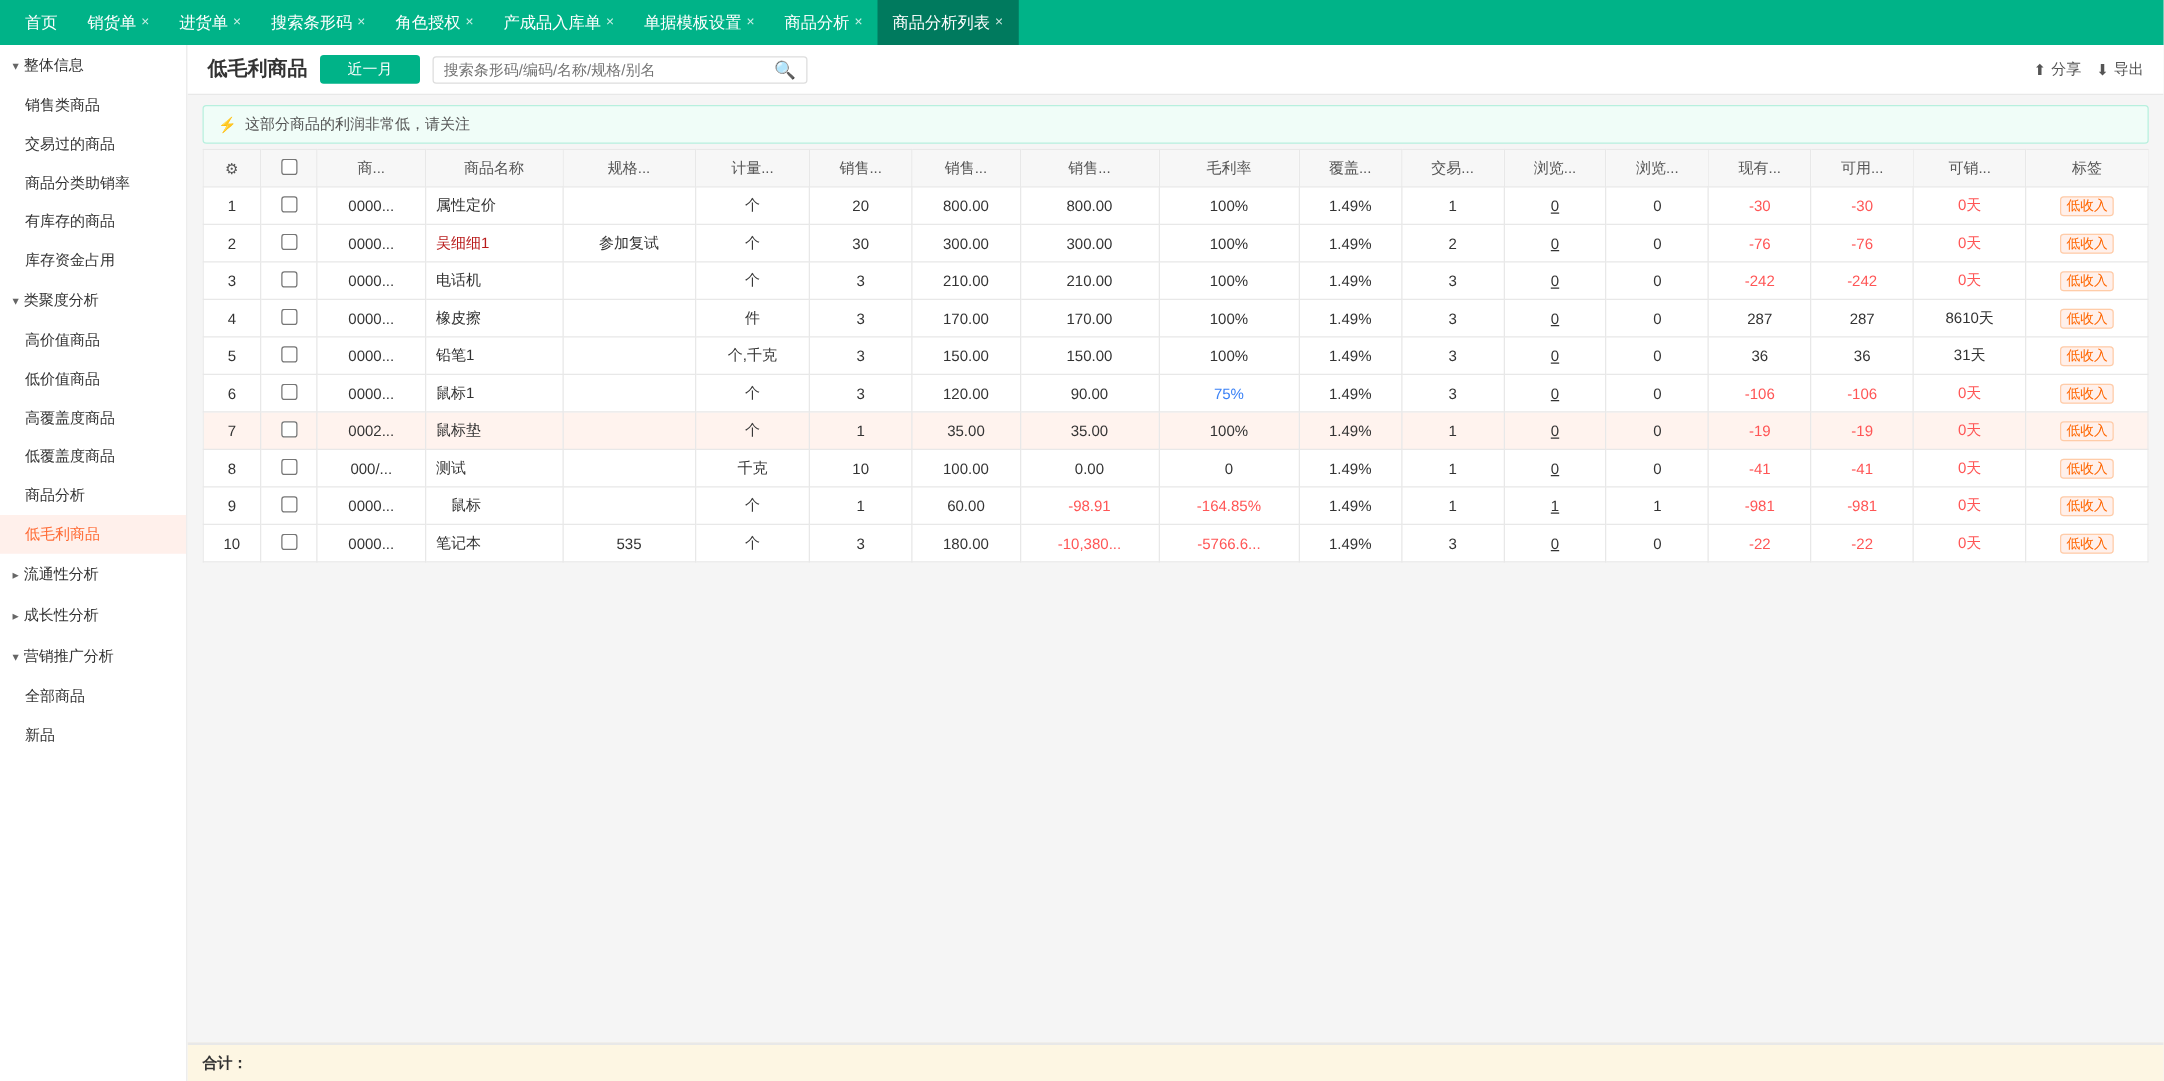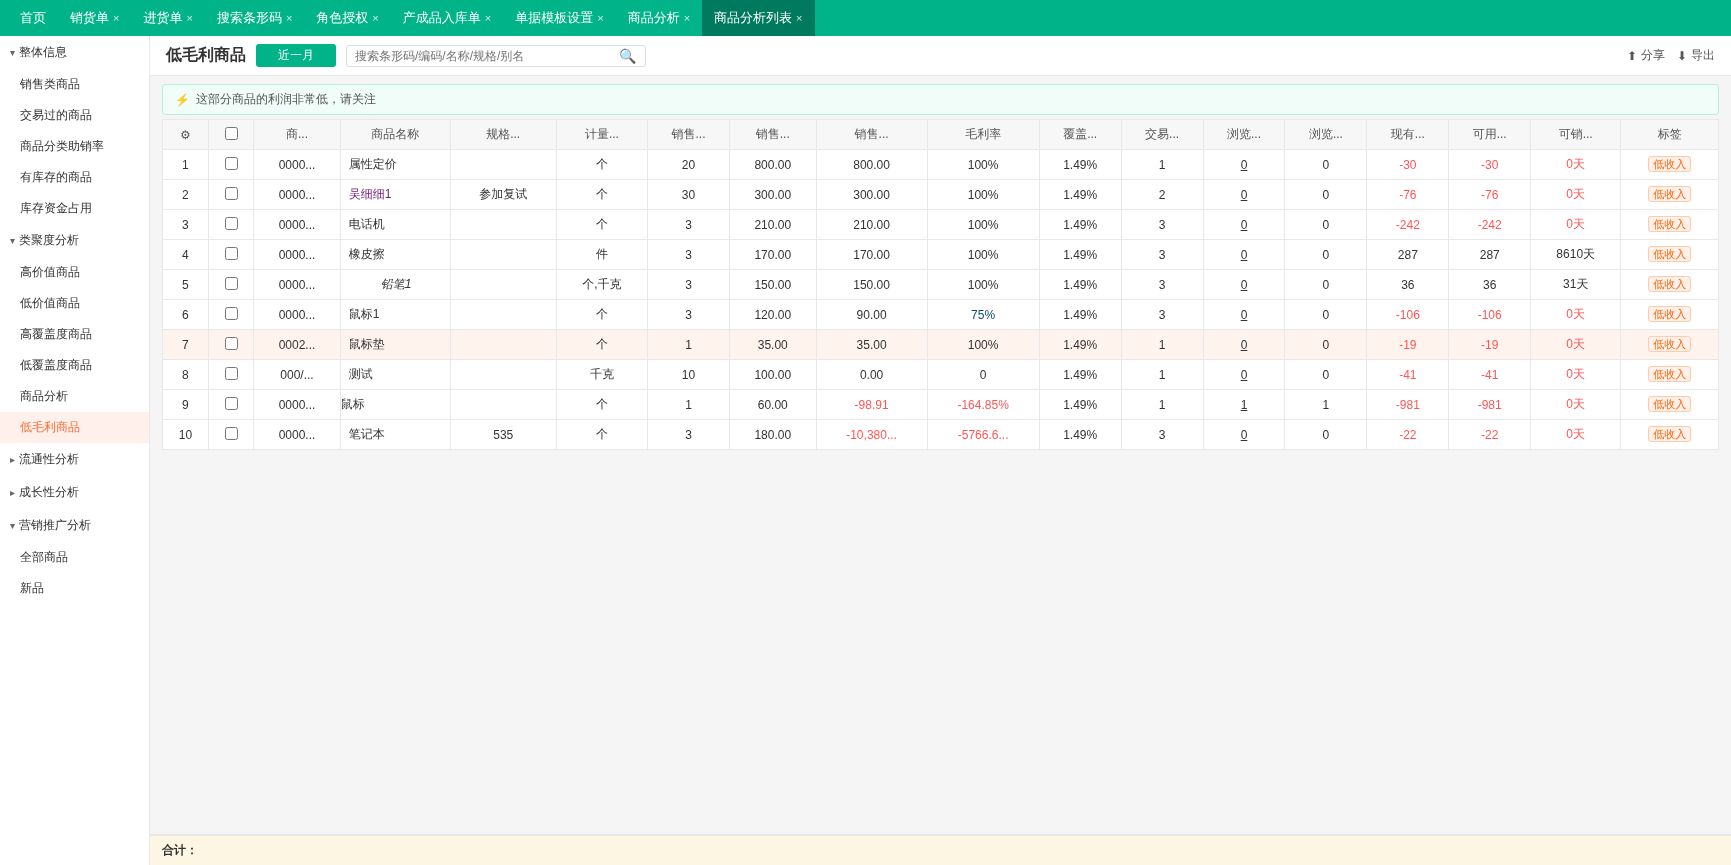--- a/index.html
+++ b/index.html
@@ -408,21 +408,21 @@
     <td>0</td>
     <td style="color:#f55">-30</td>
     <td style="color:#f55">-30</td>
     <td style="color:#f55">0天</td>
     <td><span class="tag-badge">低收入</span></td>
   </tr>
             <tr>
     <td style="color:#333">2</td>
     <td><input type="checkbox" style=""></td>
     <td>0000...</td>
-    <td style="color:#701a75; cursor:pointer; text-align:left; padding-left:8px;">吴细细1</td>
+    <td style="color:#b91c1c; cursor:pointer; text-align:left; padding-left:8px;">吴细细1</td>
     <td>参加复试</td>
     <td>个</td>
     <td>30</td>
     <td>300.00</td>
     <td style="color:#333">300.00</td>
     <td style="color:#333">100%</td>
     <td>1.49%</td>
     <td>2</td>
     <td><span class="underline-0">0</span></td>
     <td>0</td>
@@ -468,21 +468,21 @@
     <td>0</td>
     <td style="color:#333">287</td>
     <td style="color:#333">287</td>
     <td style="color:#333">8610天</td>
     <td><span class="tag-badge">低收入</span></td>
   </tr>
             <tr>
     <td style="color:#333">5</td>
     <td><input type="checkbox" style=""></td>
     <td>0000...</td>
-    <td style="color:#333; cursor:pointer; text-align:center; padding-left:8px;font-style:italic;">铅笔1</td>
+    <td style="color:#333; cursor:pointer; text-align:left; padding-left:8px;">铅笔1</td>
     <td></td>
     <td>个,千克</td>
     <td>3</td>
     <td>150.00</td>
     <td style="color:#333">150.00</td>
     <td style="color:#333">100%</td>
     <td>1.49%</td>
     <td>3</td>
     <td><span class="underline-0">0</span></td>
     <td>0</td>
@@ -494,21 +494,21 @@
             <tr>
     <td style="color:#333">6</td>
     <td><input type="checkbox" style=""></td>
     <td>0000...</td>
     <td style="color:#333; cursor:pointer; text-align:left; padding-left:8px;">鼠标1</td>
     <td></td>
     <td>个</td>
     <td>3</td>
     <td>120.00</td>
     <td style="color:#333">90.00</td>
-    <td style="color:#0c4a6e">75%</td>
+    <td style="color:#3b82f6">75%</td>
     <td>1.49%</td>
     <td>3</td>
     <td><span class="underline-0">0</span></td>
     <td>0</td>
     <td style="color:#f55">-106</td>
     <td style="color:#f55">-106</td>
     <td style="color:#f55">0天</td>
     <td><span class="tag-badge">低收入</span></td>
   </tr>
             <tr class="highlighted">
@@ -548,21 +548,21 @@
     <td>0</td>
     <td style="color:#f55">-41</td>
     <td style="color:#f55">-41</td>
     <td style="color:#f55">0天</td>
     <td><span class="tag-badge">低收入</span></td>
   </tr>
             <tr>
     <td style="color:#333">9</td>
     <td><input type="checkbox" style=""></td>
     <td>0000...</td>
-    <td style="color:#333; cursor:pointer; text-align:left; padding-left:0;">鼠标</td>
+    <td style="color:#333; cursor:pointer; text-align:left; padding-left:20px;">鼠标</td>
     <td></td>
     <td>个</td>
     <td>1</td>
     <td>60.00</td>
     <td style="color:#f55">-98.91</td>
     <td style="color:#f55">-164.85%</td>
     <td>1.49%</td>
     <td>1</td>
     <td><span class="underline-0">1</span></td>
     <td>1</td>

